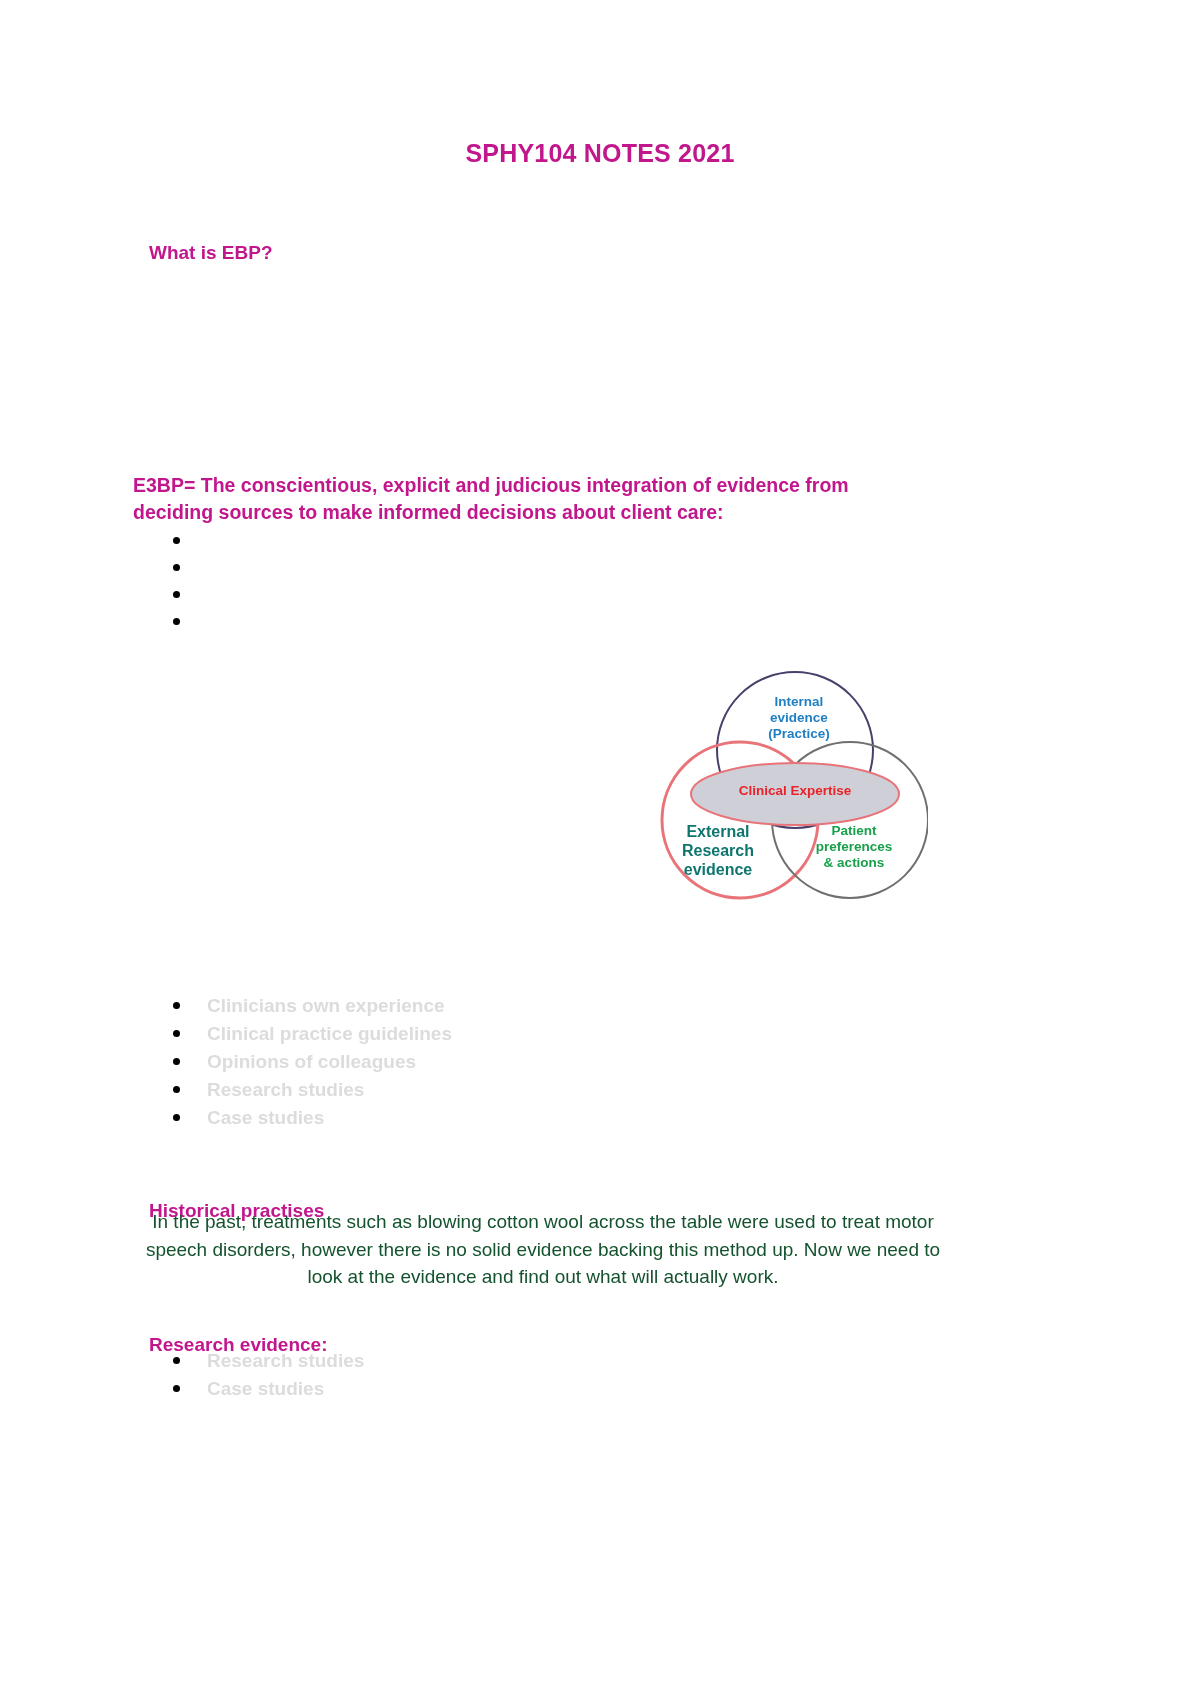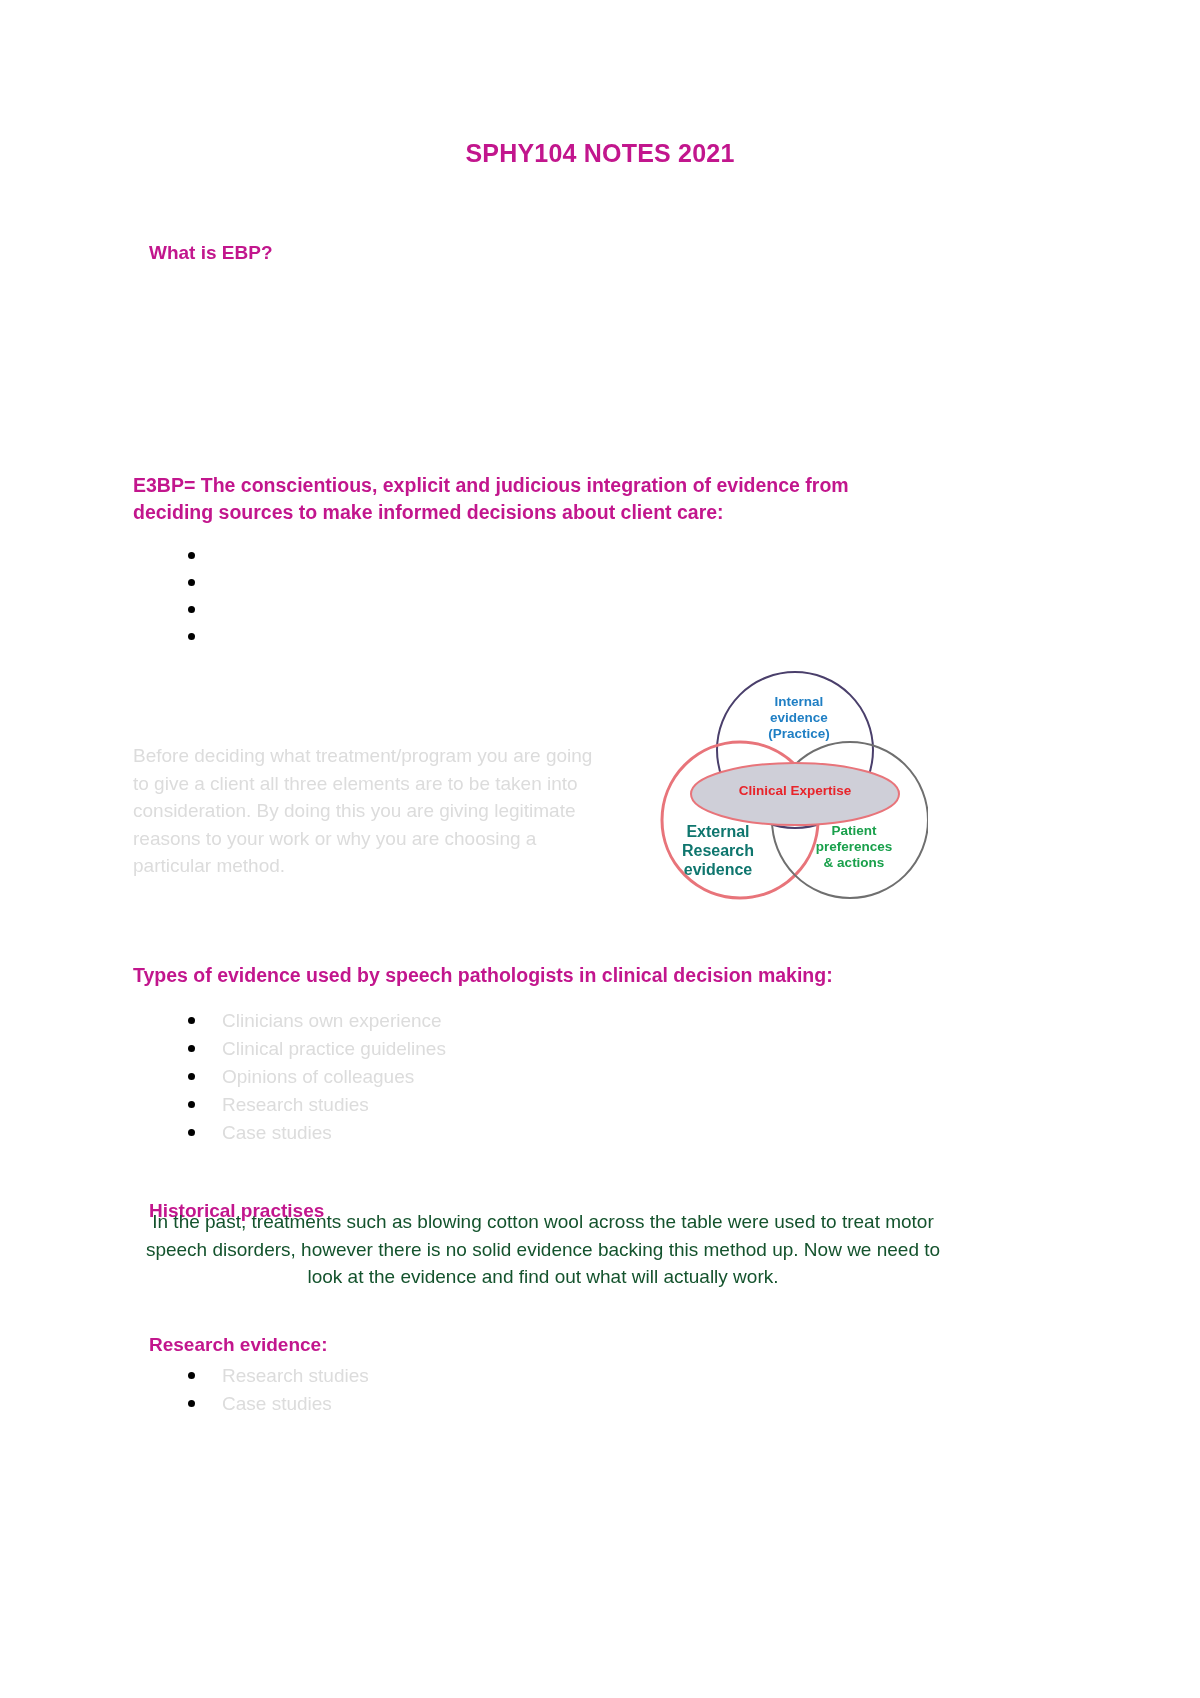--- a/index.html
+++ b/index.html
@@ -63,22 +63,23 @@
     color: #dcdcdc;
     font-size: 19px;
     line-height: 1.45;
     margin: 0;
     width: 470px;
   }
 
   
   ul.bullets {
     list-style: none;
-    margin: 17px;
+    margin: 2px;
     padding: 0;
+    font-weight: bold;
   }
   ul.bullets > li {
     position: relative;
     padding-left: 72px;
     color: #dcdcdc;
     font-size: 19px;
     line-height: 1.47;
   }
   ul.bullets > li::before {
     content: "";
@@ -176,46 +177,40 @@
 
     <div class="blk" id="e3bp-list">
       <ul class="bullets empty">
         <li></li>
         <li></li>
         <li></li>
         <li></li>
       </ul>
     </div>
 
-    <div class="blk" id="before-para">
-      <p class="body-narrow">Before deciding what treatment/program you are going to give a client all three elements are to be taken into consideration. By doing this you are giving legitimate reasons to your work or why you are choosing a particular method.</p>
-    </div>
 
     <div class="venn-wrap">
       <svg class="venn" width="270" height="250" viewBox="0 0 270 250">
         <circle cx="137" cy="85" r="78" fill="none" stroke="#4a3f6b" stroke-width="2"></circle>
         <circle cx="82" cy="155" r="78" fill="none" stroke="#e8747a" stroke-width="3"></circle>
         <circle cx="192" cy="155" r="78" fill="none" stroke="#6f6f6f" stroke-width="2"></circle>
         <ellipse cx="137" cy="129" rx="104" ry="31" fill="#cfcfd8" stroke="#e8747a" stroke-width="2"></ellipse>
       </svg>
       <div class="venn-label" id="lbl-internal">Internal
 evidence
 (Practice)</div>
       <div class="venn-label" id="lbl-expertise">Clinical Expertise</div>
       <div class="venn-label" id="lbl-external">External
 Research
 evidence</div>
       <div class="venn-label" id="lbl-patient">Patient
 preferences
 &amp; actions</div>
     </div>
 
-    <div class="blk" id="types-head">
-      <p class="heading-strong">Types of evidence used by speech pathologists in clinical decision making:</p>
-    </div>
     <div class="blk" id="types-list">
       <ul class="bullets">
         <li>Clinicians own experience</li>
         <li>Clinical practice guidelines</li>
         <li>Opinions of colleagues</li>
         <li>Research studies</li>
         <li>Case studies</li>
       </ul>
     </div>
 

